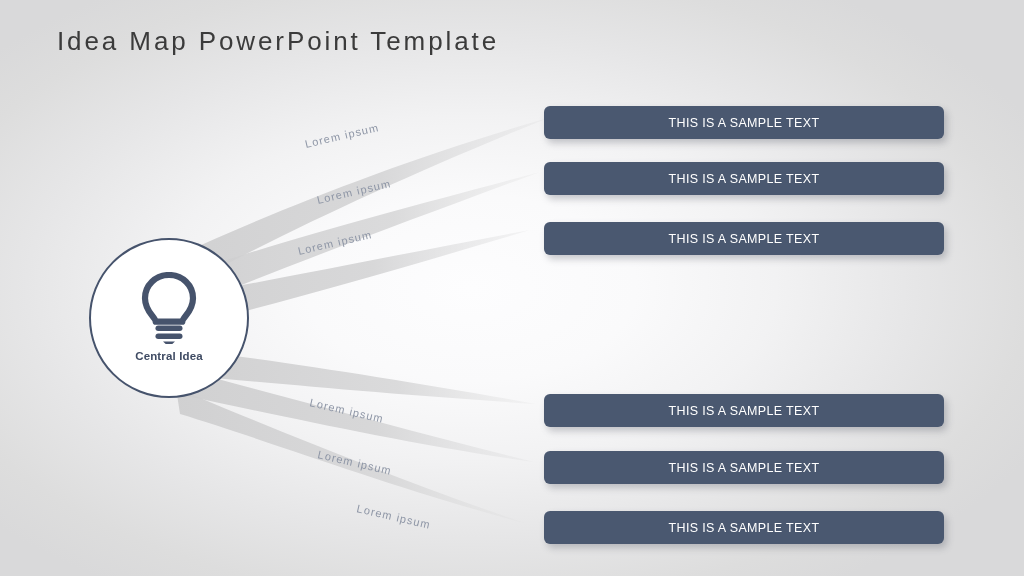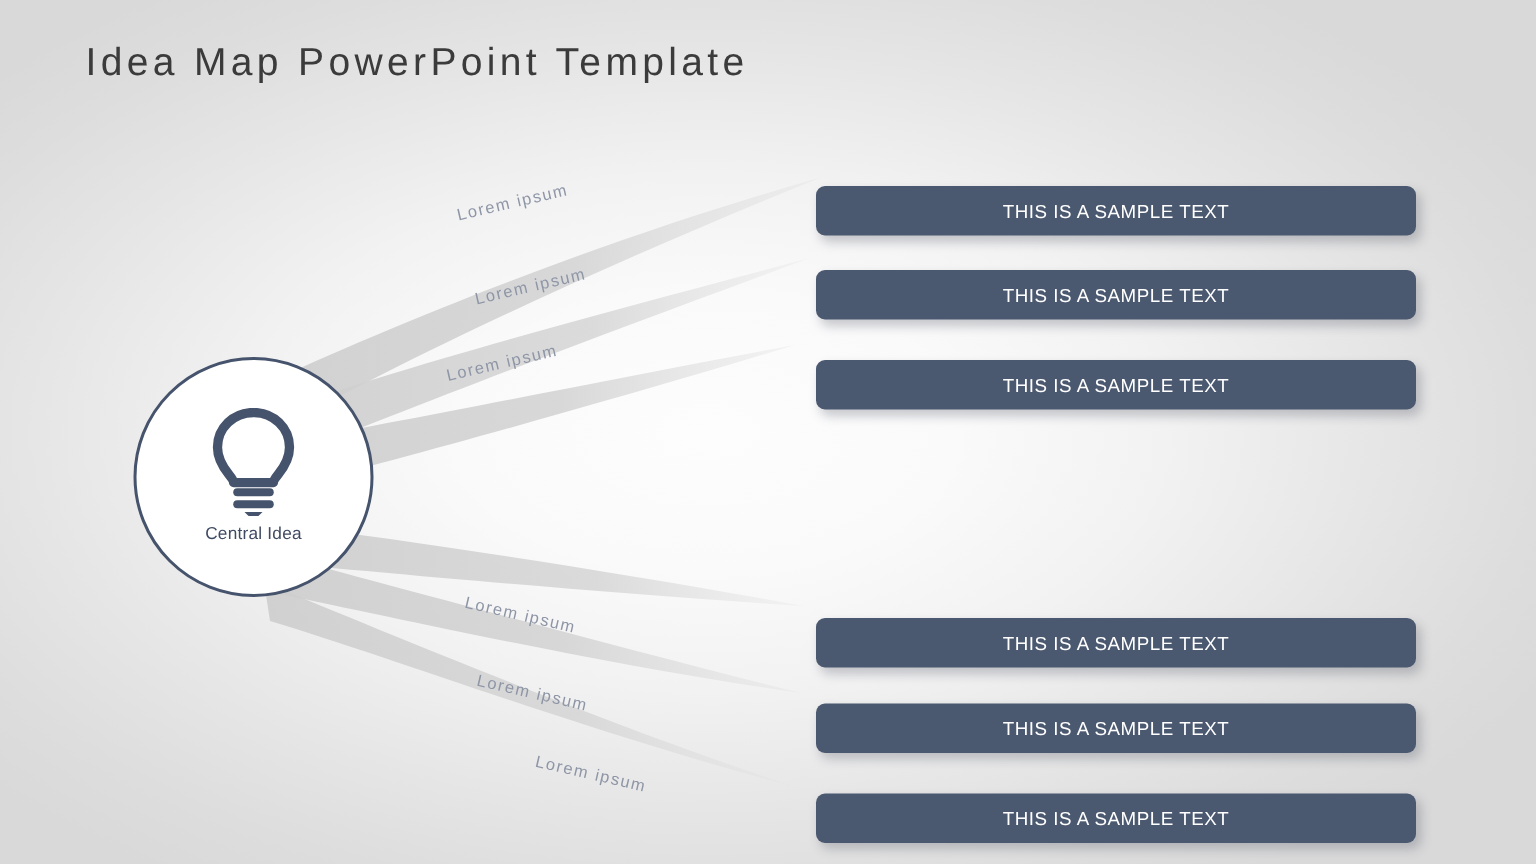--- a/index.html
+++ b/index.html
@@ -66,21 +66,21 @@
     z-index: 5;
   }
   #bulb-icon {
     width: 58px;
     height: 72px;
     margin-top: -2px;
   }
   #central-label {
     margin-top: 6px;
     font-size: 11.5px;
-    font-weight: normal;
+    font-weight: bold;
     color: #3f4b63;
     letter-spacing: 0.15px;
   }
 
   
   .branch-label {
     position: absolute;
     font-size: 11px;
     color: #8e96a6;
     letter-spacing: 1.1px;
@@ -95,21 +95,20 @@
     left: 544px;
     width: 400px;
     height: 33px;
     border-radius: 6px;
     background: #4a5870;
     box-shadow: 3px 4px 7px rgba(90, 95, 105, 0.33);
     display: flex;
     align-items: center;
     justify-content: center;
     z-index: 6;
-    margin-top: 18px;
   }
   .bar-text {
     color: #ffffff;
     font-size: 12.5px;
     letter-spacing: 0.35px;
     white-space: nowrap;
   }
 </style>
 </head>
 <body>

